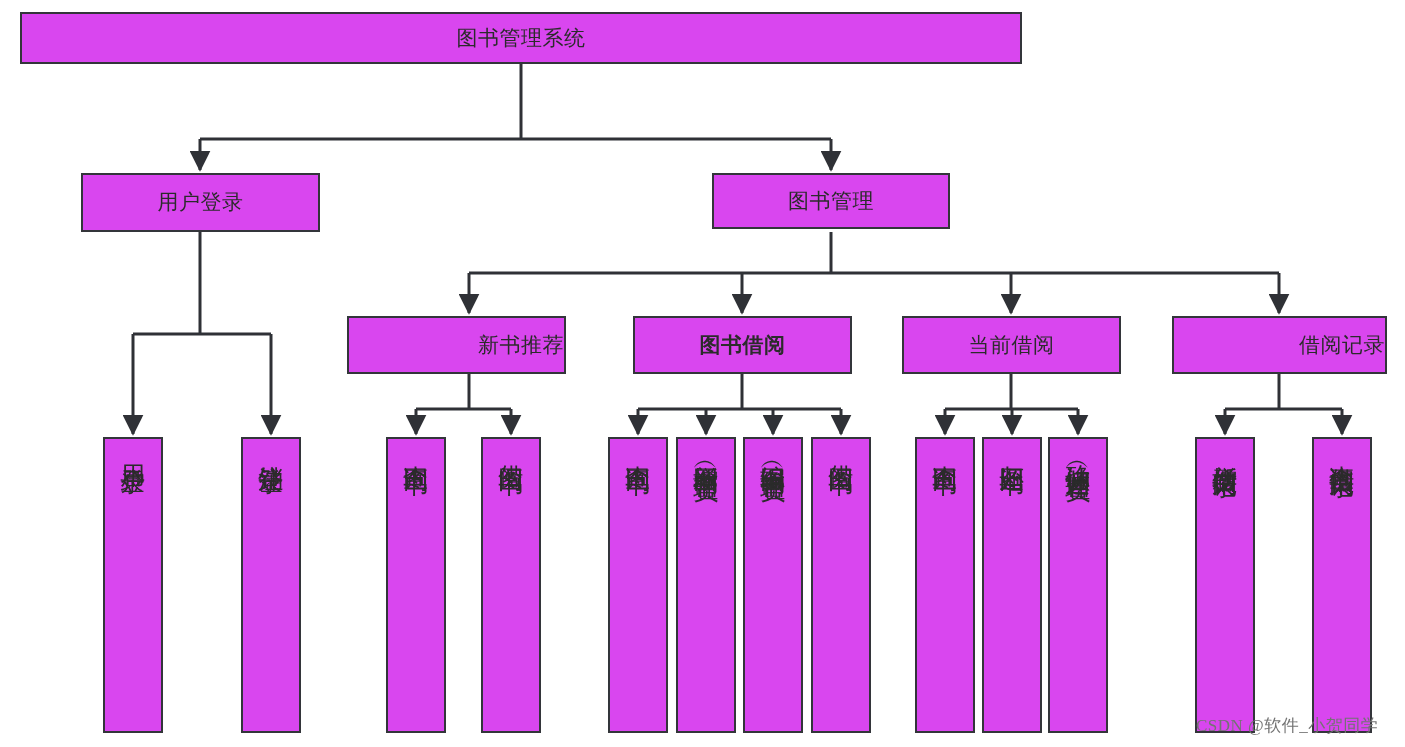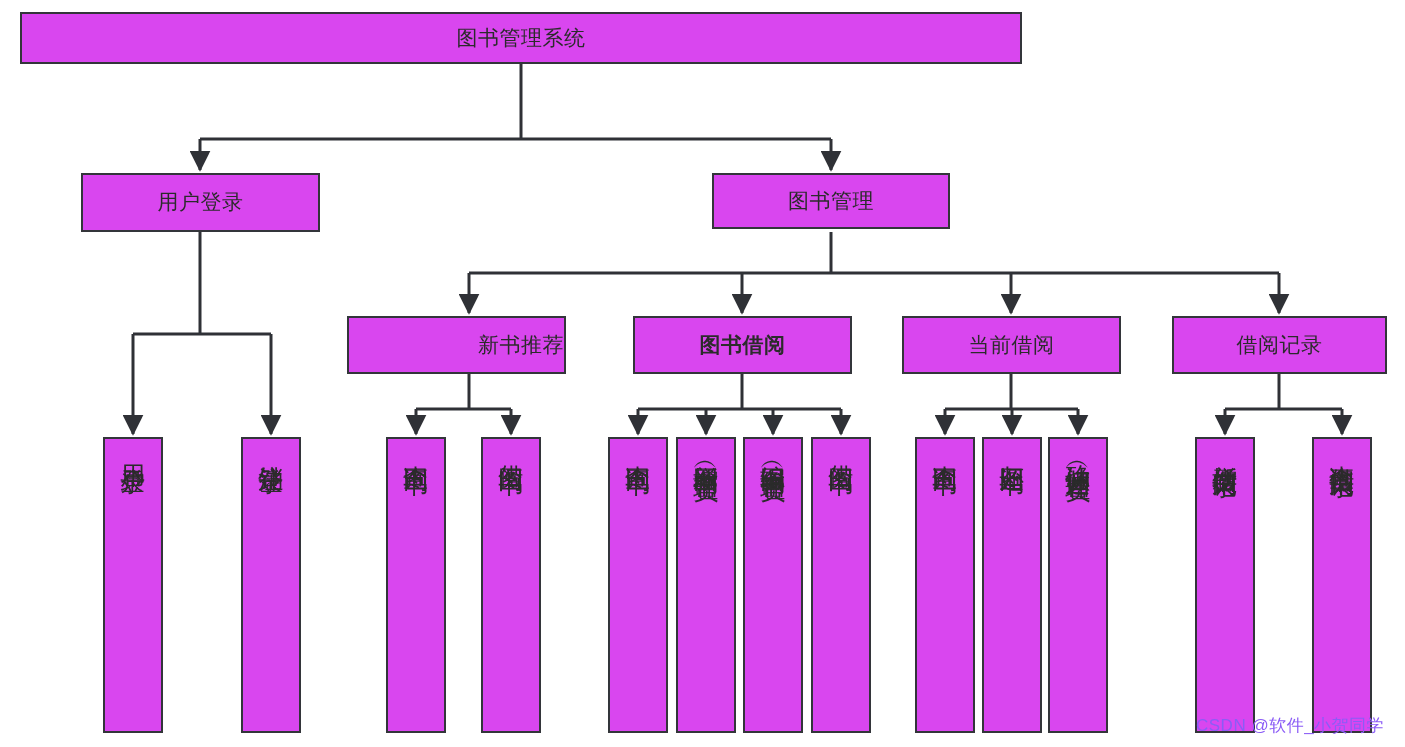--- a/index.html
+++ b/index.html
@@ -50,24 +50,25 @@
   }
   .node.vert .label {
     writing-mode: vertical-rl;
     text-orientation: upright;
     font-size: 25px;
     letter-spacing: 2px;
     line-height: 1.05;
   }
   .watermark {
     position: absolute;
-    color: #8b5cf6;
+    color: #737373;
     font-size: 17px;
     white-space: nowrap;
     letter-spacing: 0.5px;
+    font-family: Liberation Serif, serif;
   }
 </style>
 </head>
 <body>
 
 <div id="canvas">
 
   <svg id="edges" viewBox="0 0 1405 747" width="1405" height="747" aria-hidden="true">
     <defs>
       <marker id="arrow" viewBox="0 0 10 10" refX="9.2" refY="5" markerWidth="7" markerHeight="7" orient="auto-start-reverse">
@@ -131,21 +132,21 @@
 
   <div class="node horiz" style="left: 347px; top: 316px; width: 219px; height: 58px; justify-content: flex-end;">
     <span class="label">新书推荐</span>
   </div>
   <div class="node horiz" style="left: 633px; top: 316px; width: 219px; height: 58px; font-weight: bold;">
     <span class="label">图书借阅</span>
   </div>
   <div class="node horiz" style="left: 902px; top: 316px; width: 219px; height: 58px;">
     <span class="label">当前借阅</span>
   </div>
-  <div class="node horiz" style="left: 1172px; top: 316px; width: 215px; height: 58px;">
+  <div class="node horiz" style="left: 1172px; top: 316px; width: 215px; height: 58px; justify-content: flex-end;">
     <span class="label">借阅记录</span>
   </div>
 
   <div class="node vert" style="left: 103px; top: 437px; width: 60px; height: 296px;">
     <span class="label">用户登录</span>
   </div>
   <div class="node vert" style="left: 241px; top: 437px; width: 60px; height: 296px;">
     <span class="label">注销登录</span>
   </div>
   <div class="node vert" style="left: 386px; top: 437px; width: 60px; height: 296px;">

